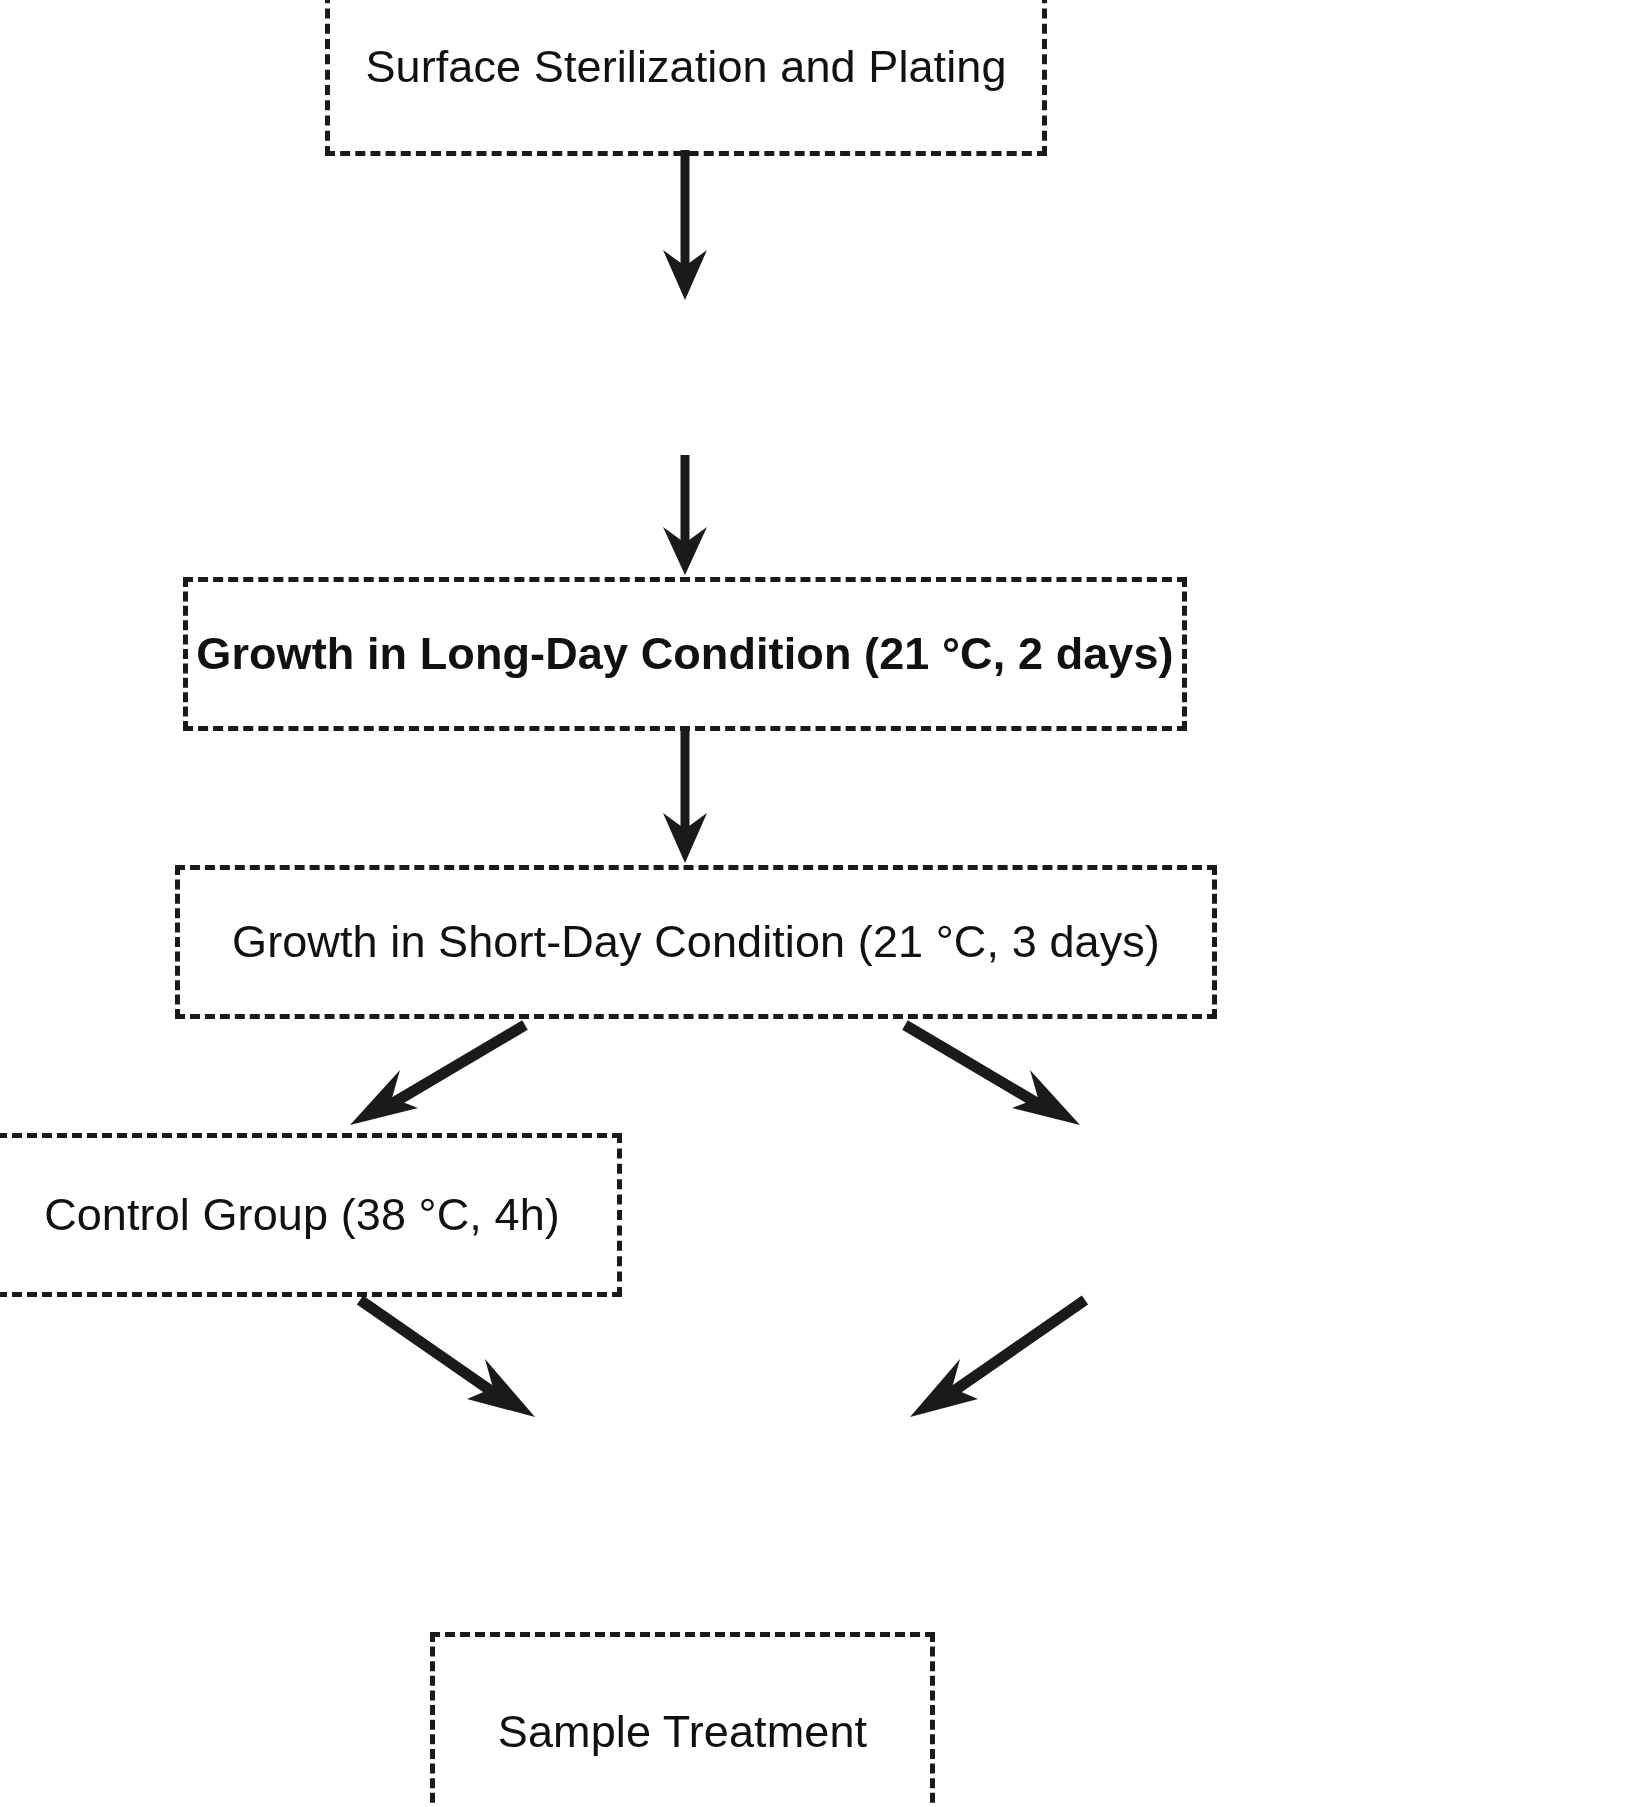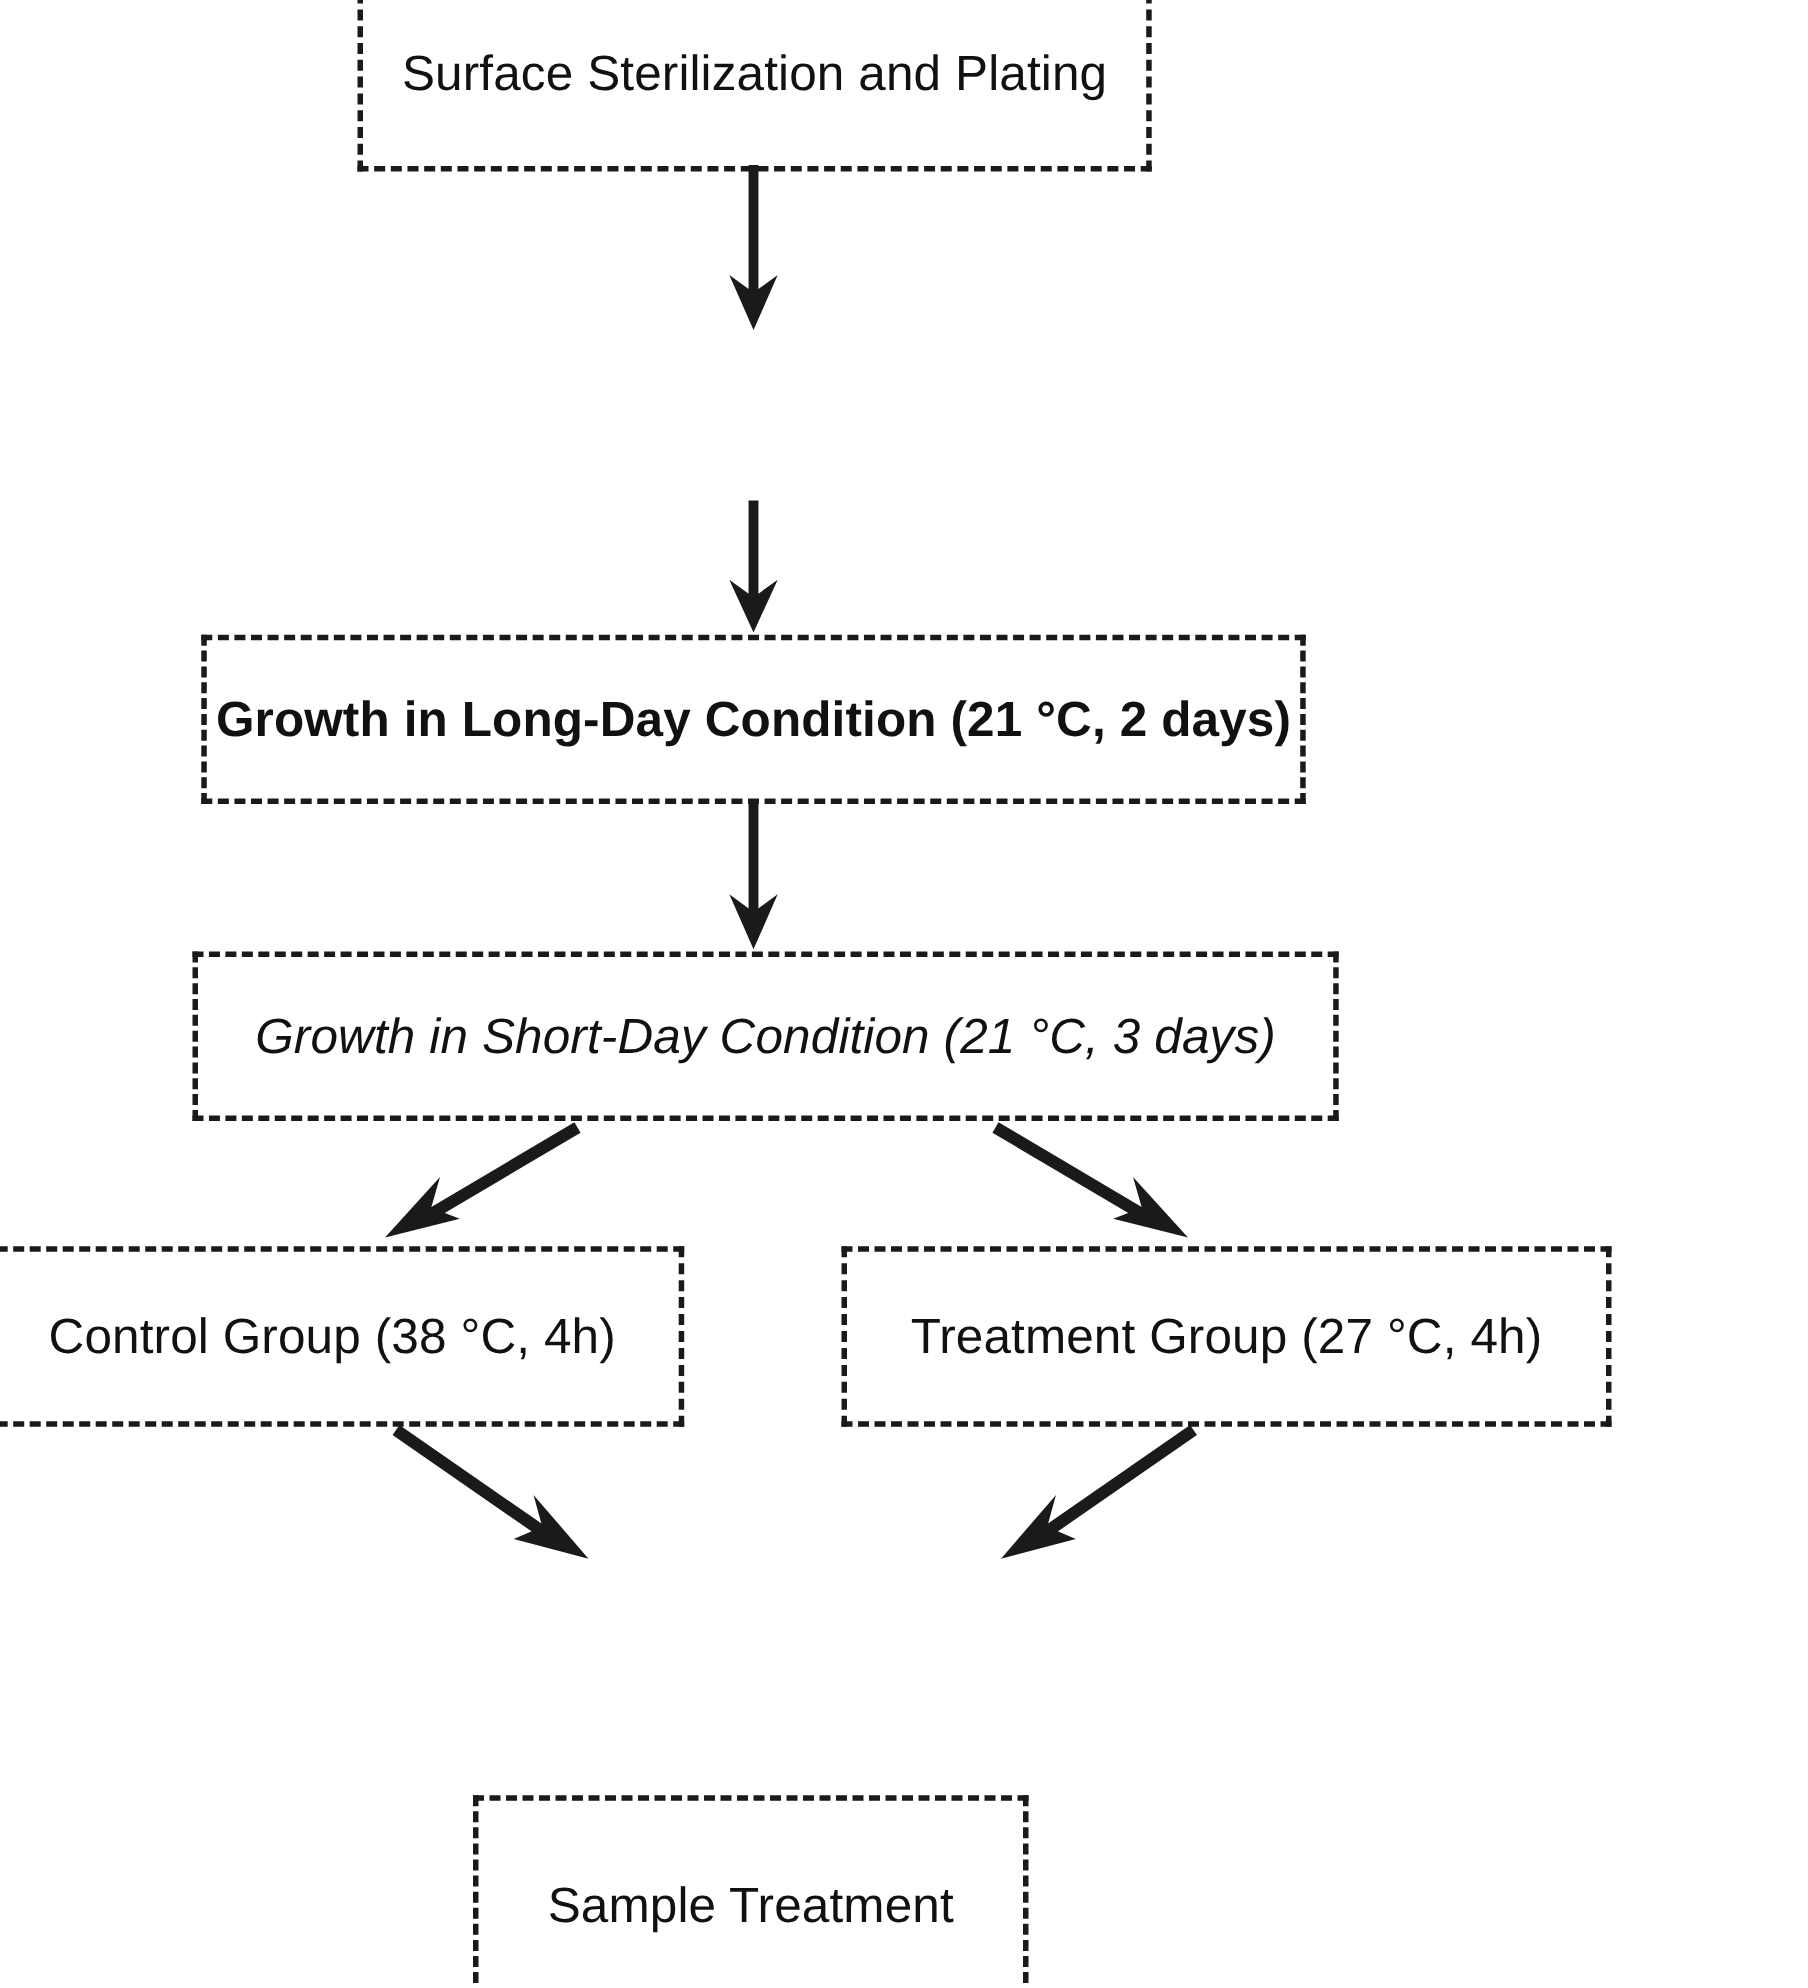--- a/index.html
+++ b/index.html
@@ -32,21 +32,21 @@
     line-height: 1.1;
     color: #111111;
     white-space: nowrap;
     letter-spacing: 0.1px;
   }
 
   
   #node-sterilization { left: 325px;  top: -22px;   width: 722px;  height: 178px; }
   #node-stratification{ left: 355px;  top: 300px;  width: 672px;  height: 160px; }
   #node-longday       { left: 183px;  top: 577px;  width: 1004px; height: 154px; font-weight: bold; }
-  #node-shortday      { left: 175px;  top: 865px;  width: 1042px; height: 154px; font-style: italic; }
+  #node-shortday      { left: 175px;  top: 865px;  width: 1042px; height: 154px; }
   #node-control       { left: -18px;  top: 1133px; width: 640px;  height: 164px; }
   #node-treatment     { left: 765px;  top: 1133px; width: 700px;  height: 164px; }
   #node-sample        { left: 430px;  top: 1632px; width: 505px;  height: 200px; }
 
   .connector {
     position: absolute;
     pointer-events: none;
   }
   .connector svg { display: block; overflow: visible; }
 
@@ -73,23 +73,20 @@
   </div>
 
   <div class="node" id="node-shortday">
     <span class="node-label">Growth in Short-Day Condition (21 °C, 3 days)</span>
   </div>
 
   <div class="node" id="node-control">
     <span class="node-label">Control Group (38 °C, 4h)</span>
   </div>
 
-  <div class="node" id="node-treatment">
-    <span class="node-label">Treatment Group (27 °C, 4h)</span>
-  </div>
 
   <div class="node" id="node-sample">
     <span class="node-label">Sample Treatment</span>
   </div>
 
   <div class="connector" id="edge-1">
     <svg width="60" height="155" viewBox="0 0 60 155">
       <line x1="30" y1="0" x2="30" y2="118" stroke="#1a1a1a" stroke-width="9"></line>
       <path d="M 8 100 L 30 150 L 52 100 L 30 116 Z" fill="#1a1a1a"></path>
     </svg>

